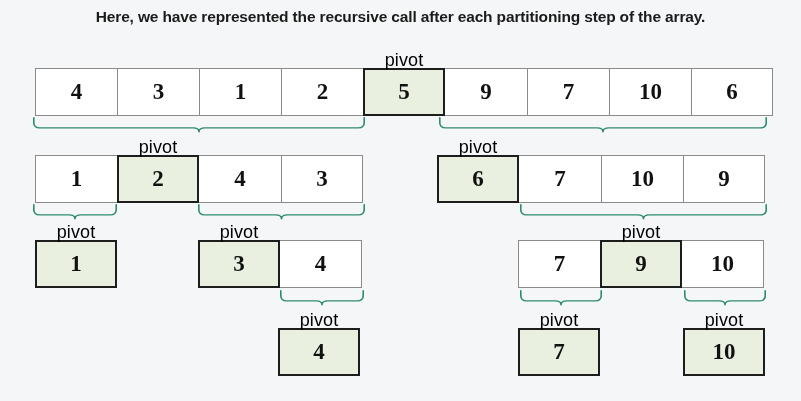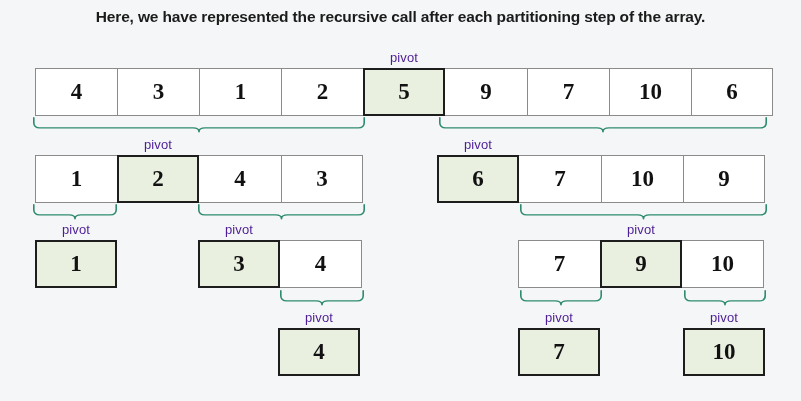--- a/index.html
+++ b/index.html
@@ -68,23 +68,23 @@
   }
   .cell.pivot + .cell {
     border-left-width: 0;
   }
 
   .pivot-label {
     position: absolute;
     top: -20px;
     left: 50%;
     transform: translateX(-50%);
-    font-size: 13px;
+    font-size: 18px;
     font-weight: normal;
-    color: #4c1d95;
+    color: #000000;
     font-family: "Liberation Sans", sans-serif;
     white-space: nowrap;
     letter-spacing: 0.1px;
   }
 
   
   .brace {
     position: absolute;
     height: 17px;
   }

